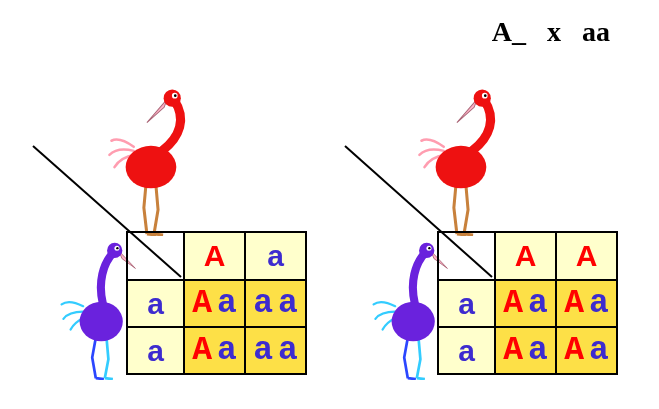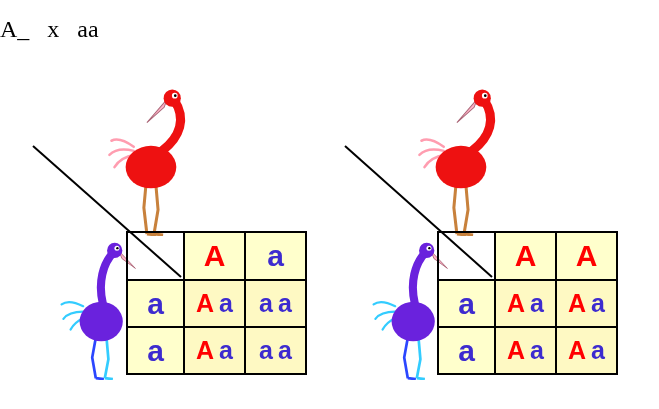--- a/index.html
+++ b/index.html
@@ -2,32 +2,32 @@
 <html style="--c-A: #ff0000; --c-a: #3d2bcf; --c-header_bg: #ffffcc; --c-border: #000000; --c-line: #000000; --c-red_bird: #ee1111; --c-red_bird_legs: #c8813c; --c-purple_bird: #6a22dd; --c-purple_leg_blue: #2b46ff; --c-purple_leg_cyan: #33ccff; --c-beak: #ffb3c8; --c-tail_pink: #ff9db0;"><head>
 <meta charset="utf-8">
 <style>
   html,body { margin:0; padding:0; background:#ffffff; }
   .canvas {
     position:relative; width:659px; height:409px; background:#ffffff;
     overflow:hidden; font-family:"Liberation Sans", sans-serif;
   }
   .title {
     position:absolute; top:16px; left:0; width:610px;
-    text-align:left; font-family:"Liberation Serif", serif;
-    font-weight:normal; font-size:24px; color:#000; white-space:pre;
+    text-align:right; font-family:"Liberation Serif", serif;
+    font-weight:bold; font-size:28px; color:#000; white-space:pre;
   }
   table.punnett { border-collapse:collapse; position:absolute; }
   table.punnett td {
     border:2px solid var(--c-border,#000); text-align:center; vertical-align:middle;
     font-weight:bold; padding:0;
   }
   td.corner { border:none; background:transparent; width:55px; height:46px; }
   td.hdr { background:var(--c-header_bg,#ffffcc); font-size:30px; width:59px; height:45px; }
   td.side { width:55px; }
-  td.body { background:#fef9c3; font-size:25px; }
+  td.body { background:#fde047; font-size:33px;font-family:Liberation Mono, monospace; }
   td.body span + span { margin-left:5px; }
   .overlay { position:absolute; left:0; top:0; pointer-events:none; }
   .bird { position:absolute; }
   .defs { position:absolute; width:0; height:0; overflow:hidden; }
 </style>
 </head>
 <body>
 
 <svg class="defs" aria-hidden="true">
   <defs>

